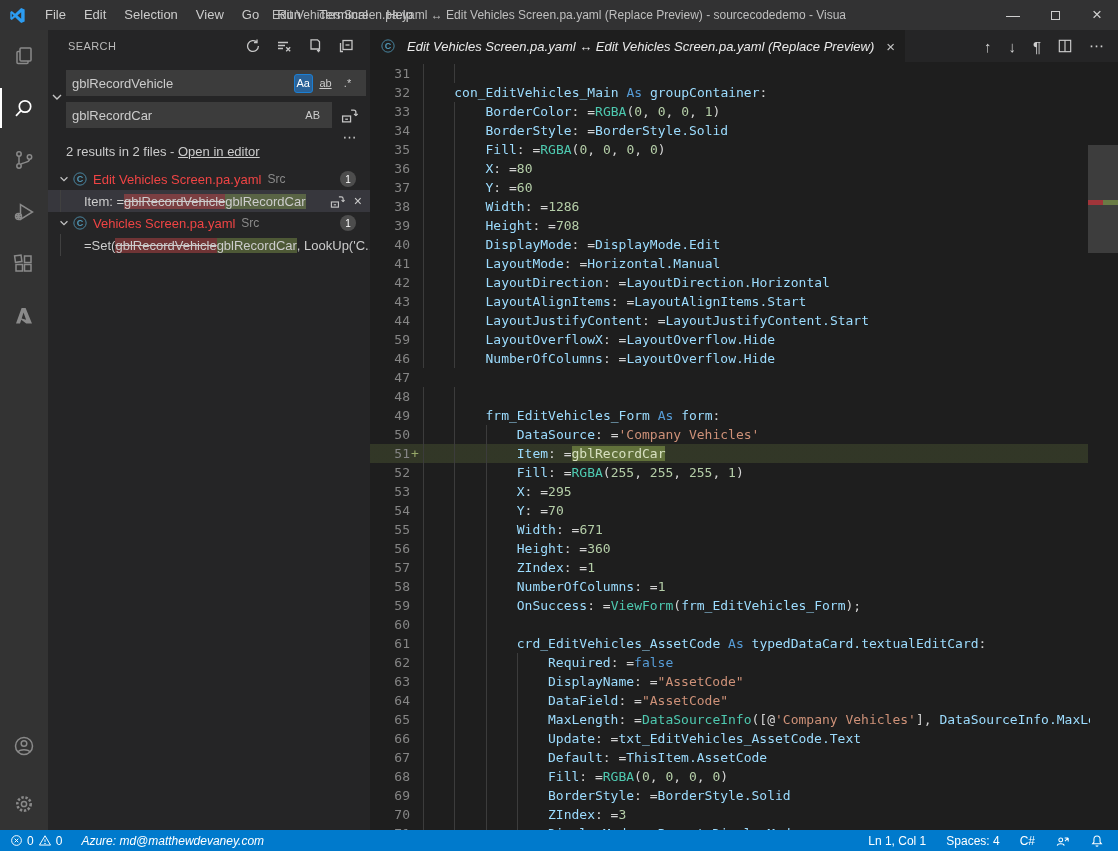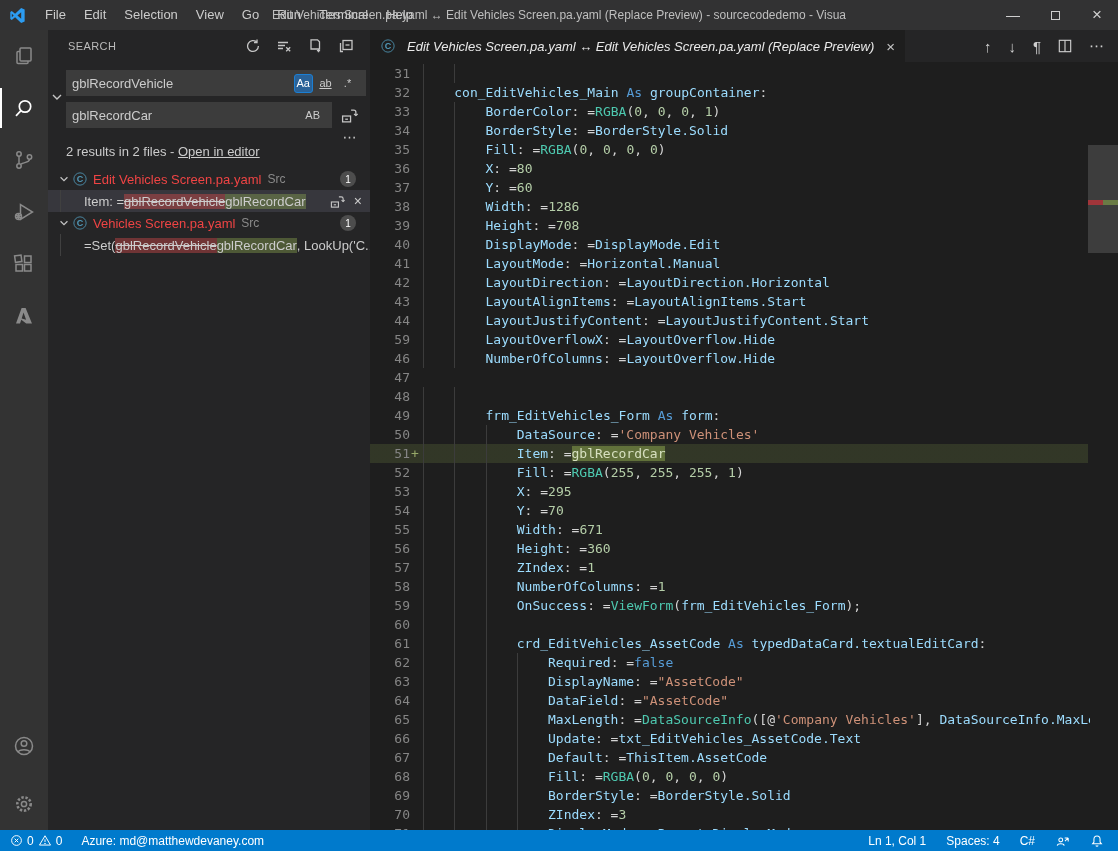--- a/index.html
+++ b/index.html
@@ -103,21 +103,21 @@
   .ov-diff { position:absolute; top:138px; height:5px; right:0; width:30px; display:flex; }
   .ov-diff .r { width:15px; background:#a1353a; }
   .ov-diff .g2 { width:15px; background:#6a7b45; }
 
   
   .statusbar { position:absolute; left:0; bottom:0; width:1118px; height:21px; background:#007acc;
     color:#ffffff; font-size:12px; display:flex; align-items:center; z-index:30; }
   .sb-left { display:flex; align-items:center; gap:5px; padding-left:10px; }
   .sb-item { display:flex; align-items:center; gap:4px; }
   .sb-right { margin-left:auto; display:flex; align-items:center; gap:20px; padding-right:14px; }
-  .azure-acct { margin-left:14px; }
+  .azure-acct { margin-left:14px;font-style:italic; }
 </style>
 </head>
 <body>
 
 <div class="titlebar">
   <span class="vslogo">
     <svg width="17" height="17" viewBox="0 0 24 24">
         <path fill="#2c9cf2" d="M17.2 1.5 8.6 9.4 3.9 5.8 1.8 6.9v10.2l2.1 1.1 4.7-3.6 8.6 7.9 4.9-2.1V3.6L17.2 1.5zM4 14.6V9.4l2.6 2.6L4 14.6zm13.2 1.9-5.3-4.5 5.3-4.5v9z"></path>
       </svg>
   </span>

